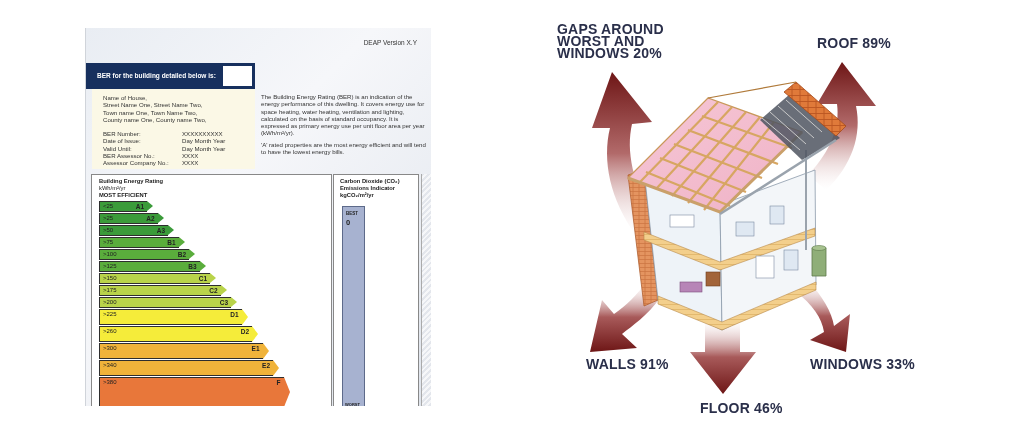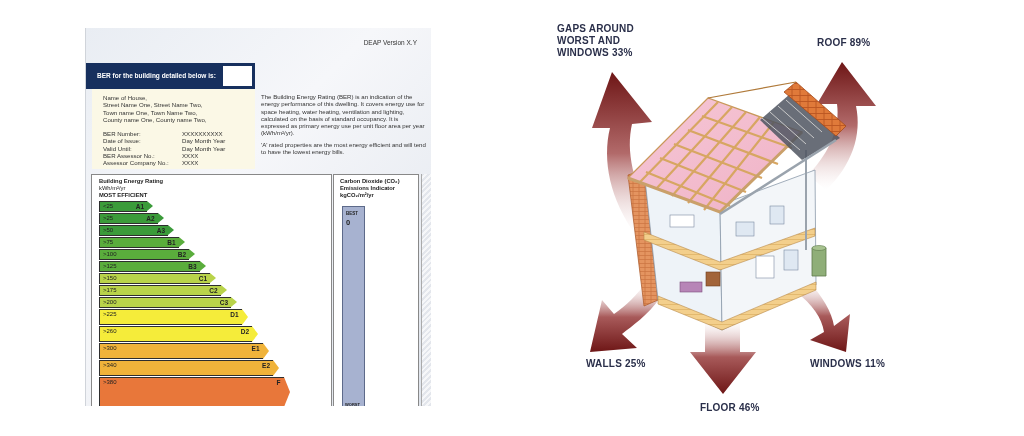--- a/index.html
+++ b/index.html
@@ -36,21 +36,21 @@
   .co2-head { position:absolute; left:6px; top:3px; font-size:5.8px; font-weight:bold; color:#222; line-height:6.8px; }
   .co2-scale { position:absolute; left:8px; top:31px; width:21px; height:201px; background:#a7b2d0; border:1px solid #5d6a8a; border-bottom:none; }
   .co2-best { position:absolute; left:3px; top:4px; font-size:4.5px; font-weight:bold; color:#222; }
   .co2-zero { position:absolute; left:3px; top:11px; font-size:7.5px; font-weight:bold; color:#222; }
   .co2-worst { position:absolute; left:2px; bottom:1px; font-size:4px; font-weight:bold; color:#222; }
   .ber-right-strip { position:absolute; right:0; top:146px; width:9px; height:232px;
      background:repeating-linear-gradient(135deg,#e3e6ec 0 2px,#f6f7f9 2px 4px); border-left:1px solid #aaa; }
 
   
   .house-wrap { position:absolute; left:540px; top:0; width:400px; height:436px; }
-  .label { position:absolute; font-size:10px; font-weight:bold; color:#2a2f4a; letter-spacing:0.2px; line-height:12px; white-space:nowrap; }
+  .label { position:absolute; font-size:14px; font-weight:bold; color:#2a2f4a; letter-spacing:0.2px; line-height:12px; white-space:nowrap; }
   svg.house { position:absolute; left:0; top:0; }
 </style>
 </head>
 <body>
 
 <div class="ber">
   <div class="ber-version">DEAP Version X.Y</div>
 
   <div class="ber-bar">
     <span class="ber-bar-text">BER for the building detailed below is:</span>
@@ -283,24 +283,24 @@
 
       <path d="M168 98 L256 82" stroke="#b07a3a" stroke-width="1.2"></path>
 
       <path d="M180 214 L296 140" stroke="#9aa3ad" stroke-width="2.5"></path>
     </g>
   </svg>
 
   <div class="label" style="left:17px; top:23px;">
     <div>GAPS AROUND</div>
     <div>WORST AND</div>
-    <div>WINDOWS 33%</div>
+    <div>WINDOWS 20%</div>
   </div>
   <div class="label" style="left:277px; top:37px;">ROOF 89%</div>
-  <div class="label" style="left:46px; top:358px;">WALLS 25%</div>
-  <div class="label" style="left:270px; top:358px;">WINDOWS 11%</div>
+  <div class="label" style="left:46px; top:358px;">WALLS 91%</div>
+  <div class="label" style="left:270px; top:358px;">WINDOWS 33%</div>
   <div class="label" style="left:160px; top:402px;">FLOOR 46%</div>
 </div>
 
 <style>
   .band-shape::after { display:none; }
   .band-shape { border-right:none; }
 </style>
 
 </body></html>

